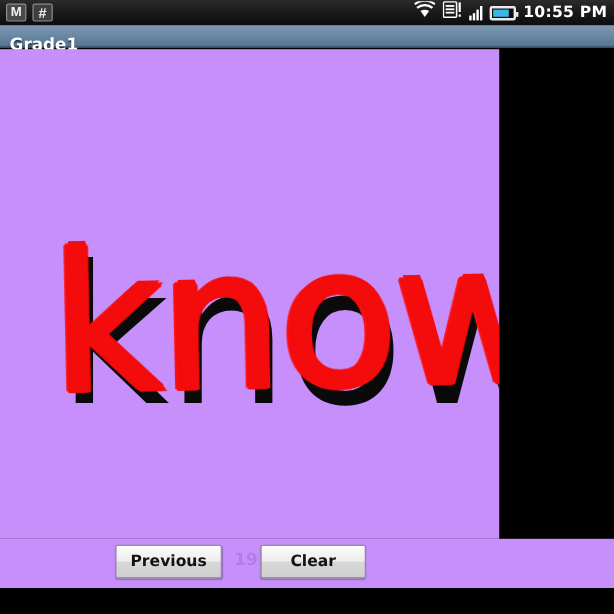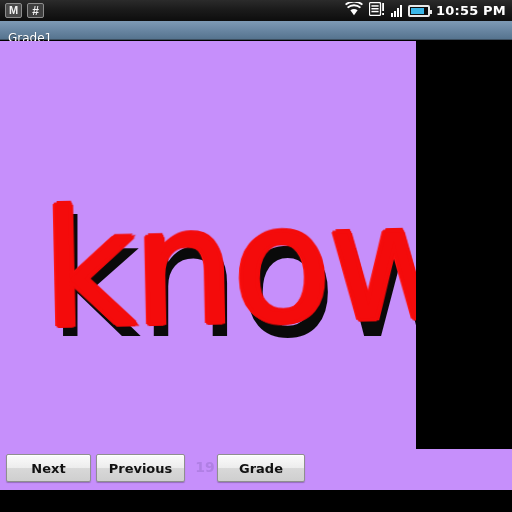--- a/index.html
+++ b/index.html
@@ -119,22 +119,22 @@
     height: 19px;
     box-sizing: border-box;
     background: linear-gradient(to bottom, #7e9ab5 0%, #6d8aa6 40%, #56748f 100%);
     border-bottom: 1px solid #3d4f60;
     display: flex;
     align-items: center;
     padding-left: 8px;
   }
   #title-text {
     color: #ffffff;
-    font-size: 12px;
-    font-weight: normal;
+    font-size: 14px;
+    font-weight: bold;
     text-shadow: 0 1px 1px rgba(0,0,0,0.55);
     font-family: "DejaVu Sans", sans-serif;
     line-height: 1;
     margin-top: 16px;
   }
 
   
   #canvas-area {
     position: absolute;
     left: 0; top: 41px;
@@ -291,25 +291,24 @@
 
   <div id="canvas-area">
     <div id="word-stack">
       <div class="word-layer" id="word-black">know</div>
       <div class="word-layer" id="word-red">know</div>
     </div>
   </div>
 
   <div id="button-bar">
 
-    <div class="btn" id="btn-next">Next</div>
 
     <div class="btn" id="btn-previous">Previous</div>
 
     <div id="counter-label">19</div>
 
-    <div class="btn" id="btn-play">Grade</div>
+    <div class="btn" id="btn-play">Clear</div>
 
   </div>
 
   <div id="bottom-bezel"></div>
 
 </div>
 
 </body></html>

